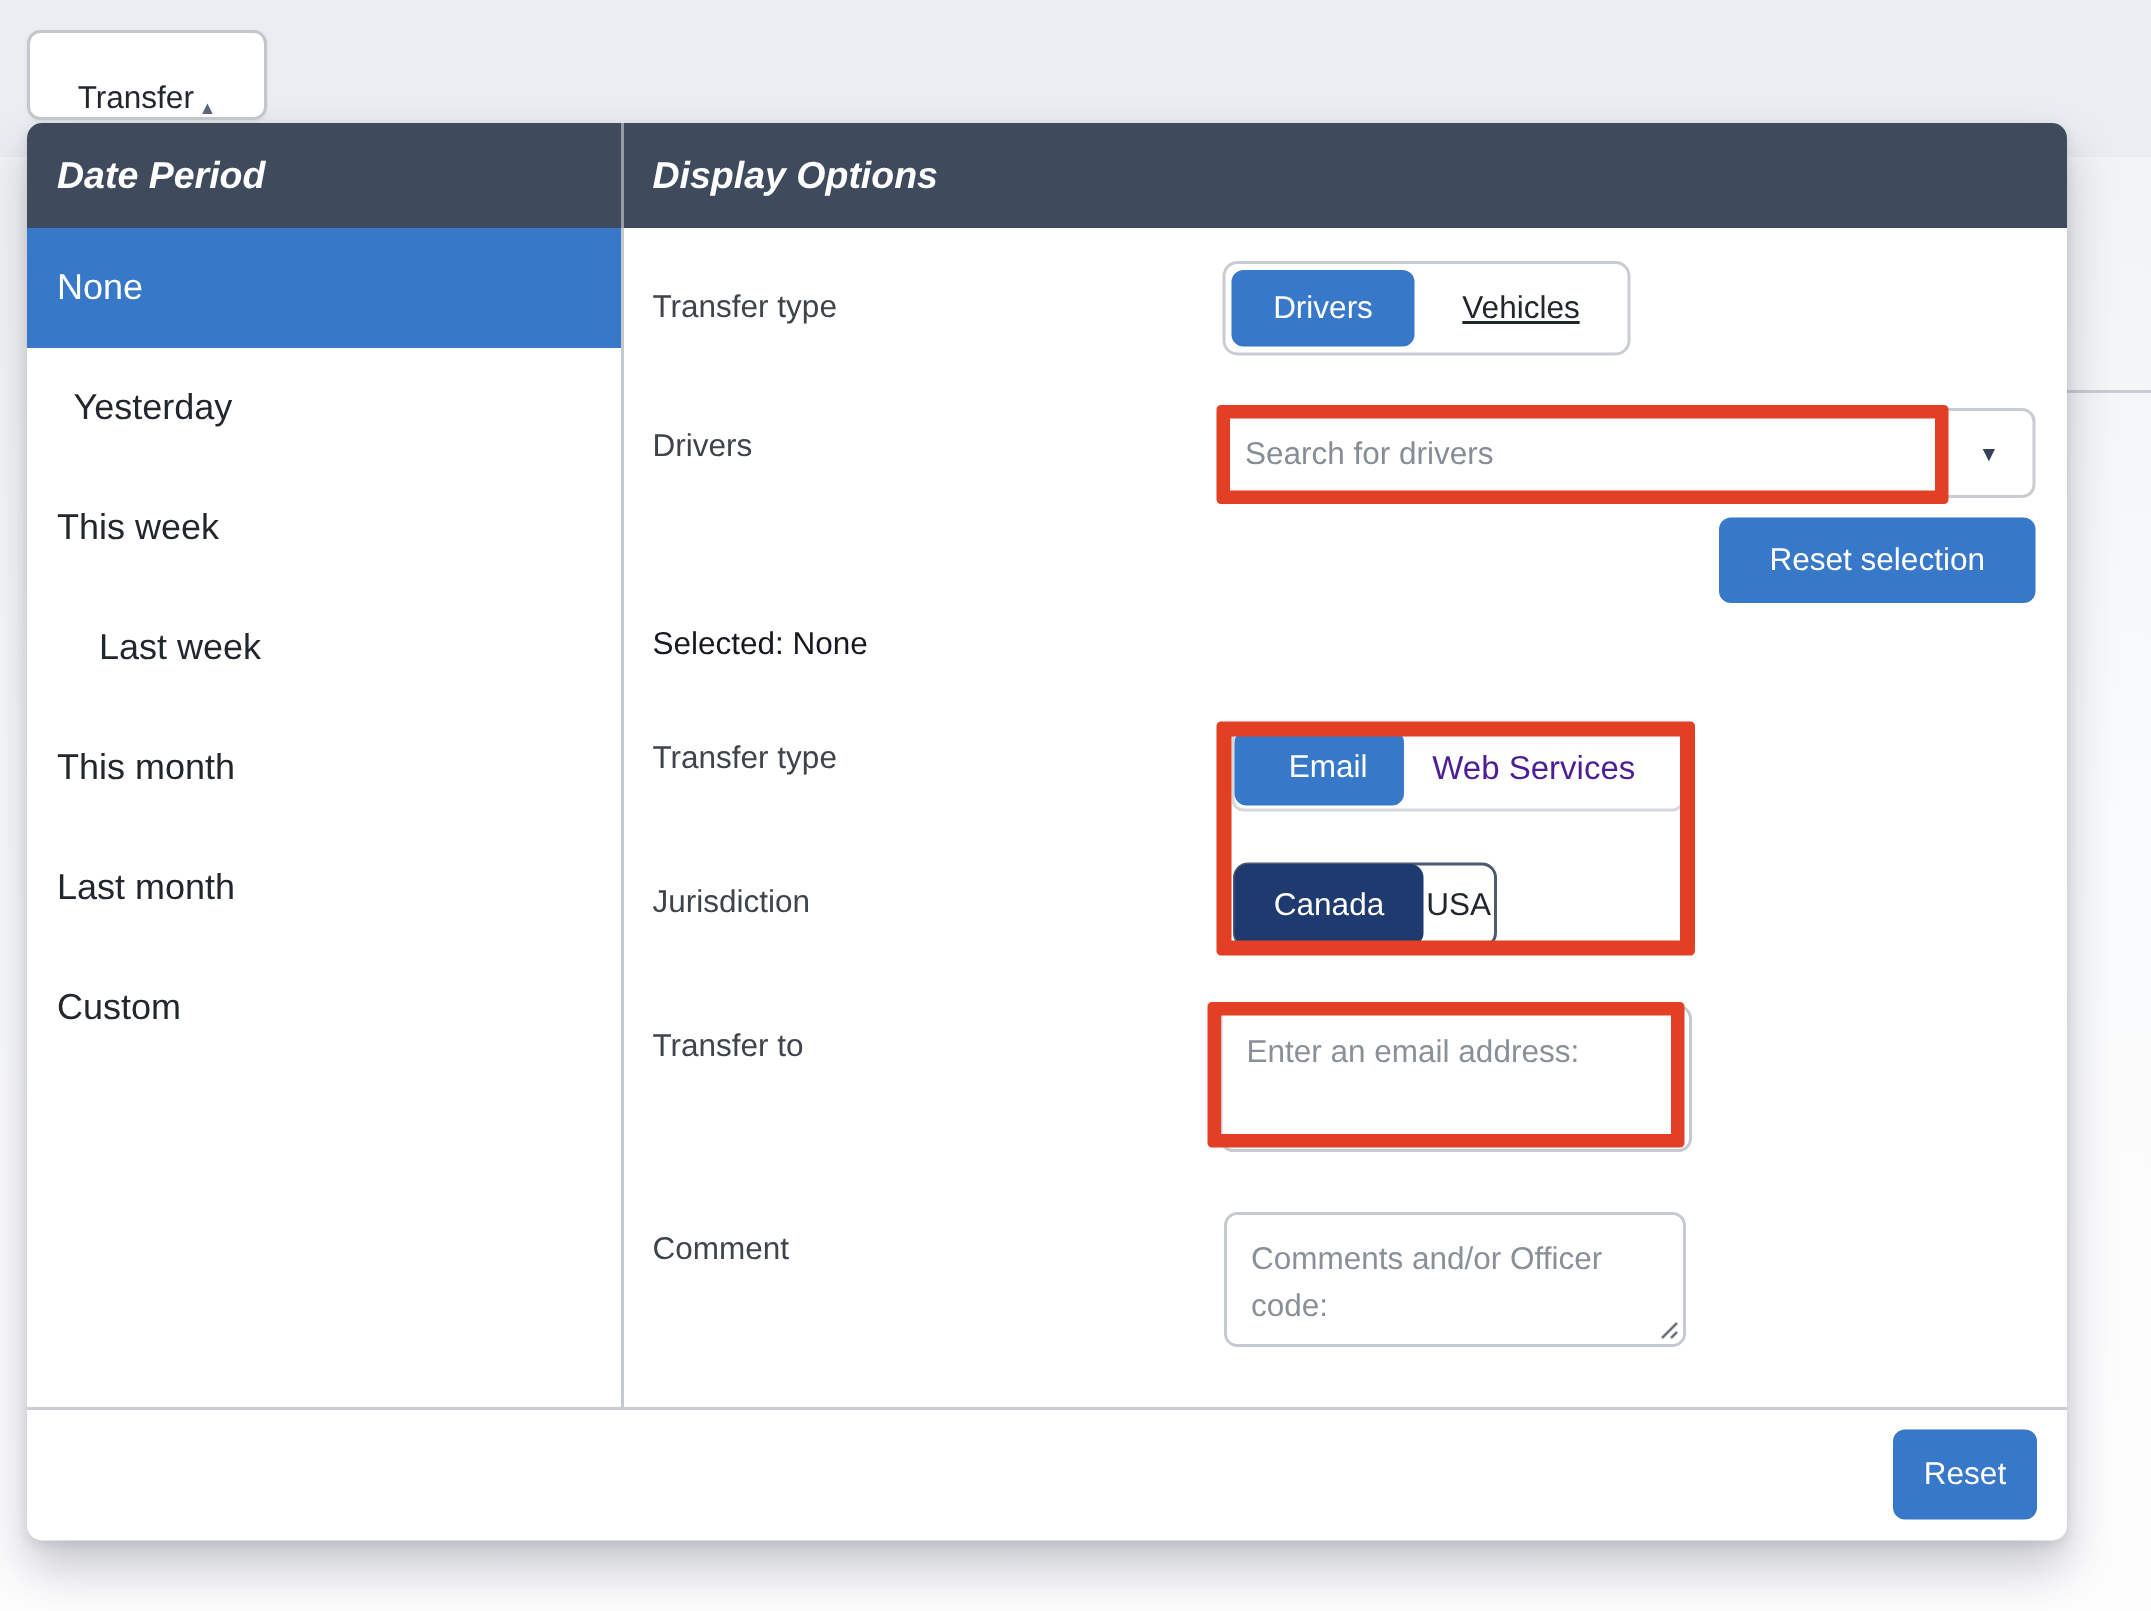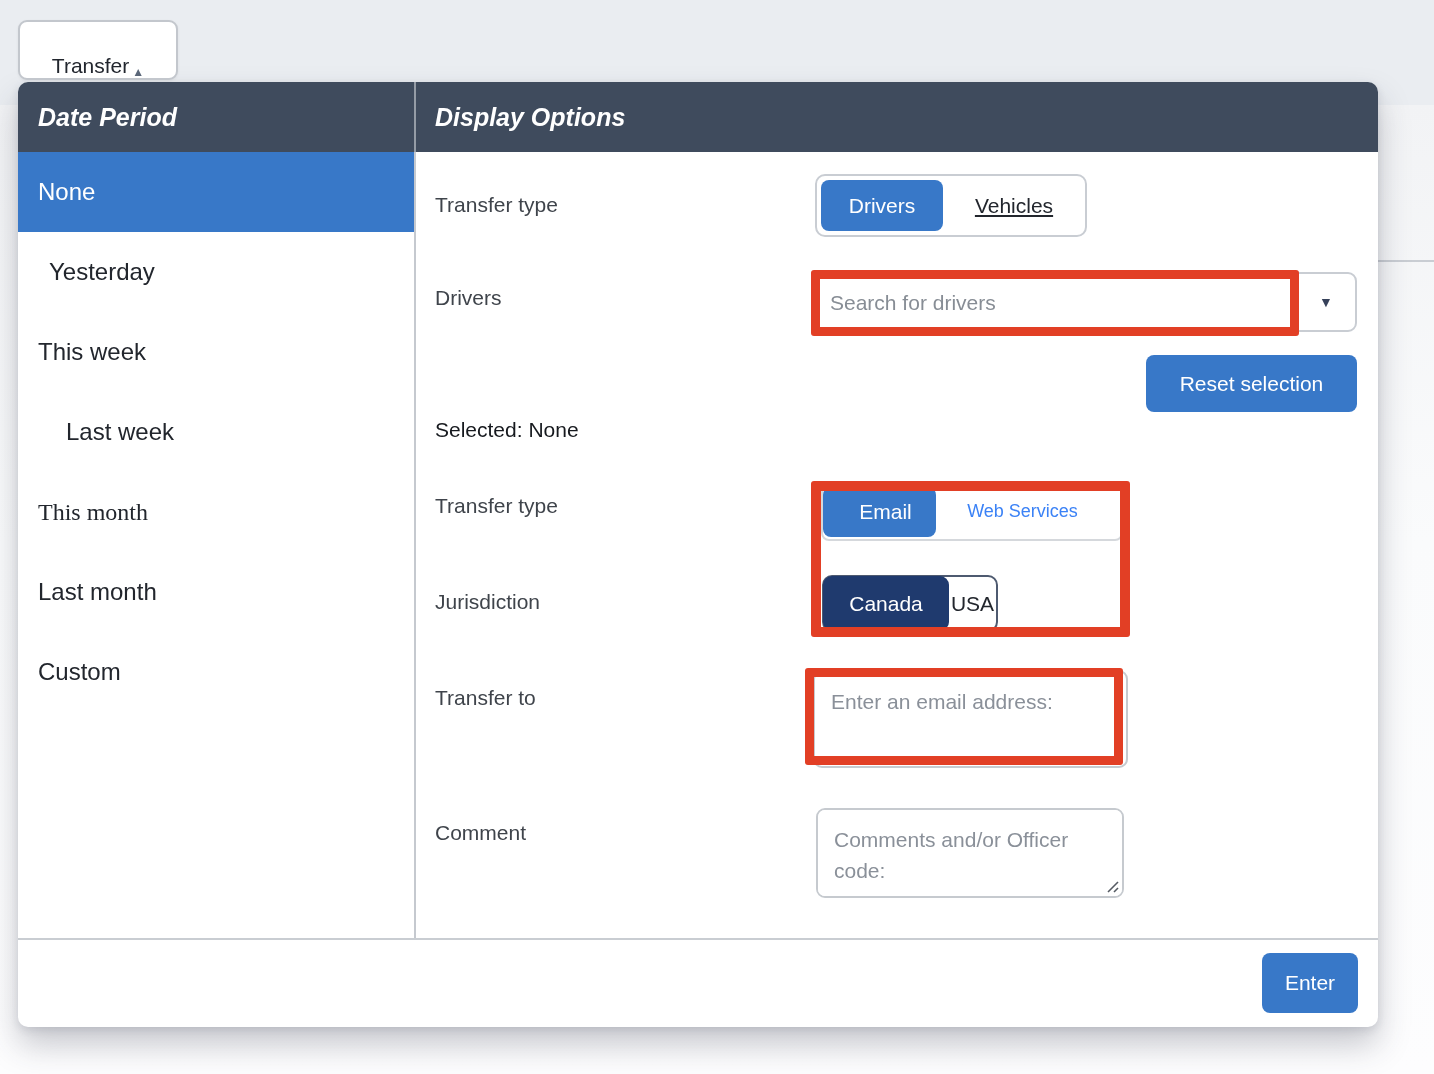--- a/index.html
+++ b/index.html
@@ -30,21 +30,21 @@
   #hdr-right{left:398px;width:962px;padding-left:19px;box-sizing:border-box;}
   #vline-dark{position:absolute;left:396px;top:0;width:2px;height:70px;background:#959ca6;}
   #vline-light{position:absolute;left:396px;top:70px;width:2px;height:786px;background:#c5c9cf;}
   #footer-line{position:absolute;left:0;top:856px;width:1360px;height:2px;background:#c9cdd2;}
 
   
   .dp-item{position:absolute;left:0;width:396px;height:80px;box-sizing:border-box;display:flex;
     align-items:center;padding-left:20px;font-size:24px;color:#22262d;background:#fff;cursor:pointer;}
   .dp-item.sel{background:#3878c8;color:#fff;}
   #dp-0{top:70px;} #dp-1{top:150px;padding-left:31px;} #dp-2{top:230px;} #dp-3{top:310px;padding-left:48px;}
-  #dp-4{top:390px;font-family:Liberation Serif, serif;} #dp-5{top:470px;} #dp-6{top:550px;}
+  #dp-4{top:390px;} #dp-5{top:470px;} #dp-6{top:550px;}
 
   
   .fl{position:absolute;left:417px;font-size:21px;color:#3f444b;line-height:26px;}
   #lbl-ttype1{top:110px;} #lbl-drivers{top:203px;} #lbl-ttype2{top:411px;}
   #lbl-jurisdiction{top:507px;} #lbl-transferto{top:603px;} #lbl-comment{top:738px;}
   #selected-summary{position:absolute;left:417px;top:335px;font-size:21px;color:#16191e;line-height:26px;}
 
   
   #seg-record{position:absolute;left:797px;top:92px;width:272px;height:63px;box-sizing:border-box;
     border:2px solid #c9cdd3;border-radius:10px;background:#fff;}
@@ -60,30 +60,30 @@
     font-size:21px;color:#22262d;font-family:"Liberation Sans",sans-serif;background:transparent;}
   #combo input::placeholder{color:#878d95;opacity:1;}
   #combo .combo-caret{position:absolute;right:0;top:0;bottom:0;width:58px;display:flex;align-items:center;
     justify-content:center;cursor:pointer;}
   #combo .combo-caret span{font-size:14px;color:#36415a;}
 
   
   .blue-btn{position:absolute;background:#3878c8;color:#fff;border:none;border-radius:8px;
     font-size:21px;font-family:"Liberation Sans",sans-serif;display:flex;align-items:center;
     justify-content:center;cursor:pointer;}
-  #reset-btn{left:1128px;top:273px;width:211px;height:57px;}
+  #reset-btn{left:1128px;top:263px;width:211px;height:57px;}
   #send-btn{left:1244px;top:871px;width:96px;height:60px;}
 
   
   #seg-method{position:absolute;left:803px;top:400px;width:302px;height:59px;box-sizing:border-box;
     border:2px solid #d5d8dc;border-radius:8px;background:#fff;}
   #seg-method .on{position:absolute;left:0px;top:3px;width:101px;height:50px;background:#3878c8;
     border-radius:8px;color:#fff;display:flex;align-items:center;justify-content:center;font-size:21px;cursor:pointer;padding-left:12px;}
   #seg-method .off{position:absolute;left:101px;right:0;top:0;bottom:0;display:flex;align-items:center;
-    justify-content:center;color:#3b82f6;font-size:18px;cursor:pointer;}
+    justify-content:center;color:#4c1d95;font-size:22px;cursor:pointer;}
 
   
   #seg-jur{position:absolute;left:804px;top:493px;width:176px;height:57px;box-sizing:border-box;
     border:2px solid #4e5a70;border-radius:10px;background:#fff;}
   #seg-jur .on{position:absolute;left:-1px;top:-1px;width:126px;height:55px;background:#1f3a6e;
     border-radius:9px;color:#fff;display:flex;align-items:center;justify-content:center;font-size:21px;cursor:pointer;}
   #seg-jur .off{position:absolute;left:125px;right:0;top:0;bottom:0;display:flex;align-items:center;
     justify-content:center;color:#22262d;font-size:21px;cursor:pointer;}
 
   
@@ -174,21 +174,21 @@
     <div class="fl" id="lbl-comment">Comment</div>
     <div class="ta-wrap" id="ta-comment">
       <textarea placeholder="Comments and/or Officer code:" style=""></textarea>
       <svg class="resize-glyph" width="14" height="14" viewBox="0 0 14 14">
         <line x1="13" y1="3" x2="3" y2="13" stroke="#555b63" stroke-width="1.6"></line>
         <line x1="13" y1="9" x2="9" y2="13" stroke="#555b63" stroke-width="1.6"></line>
       </svg>
     </div>
 
     <div id="footer-line"></div>
-    <button class="blue-btn" id="send-btn">Enter</button>
+    <button class="blue-btn" id="send-btn">Reset</button>
 
     <div class="red-box" id="red-drivers"></div>
     <div class="red-box" id="red-method"></div>
     <div class="red-box" id="red-transferto"></div>
 
   </div>
 
 </div>
 
 </body></html>

